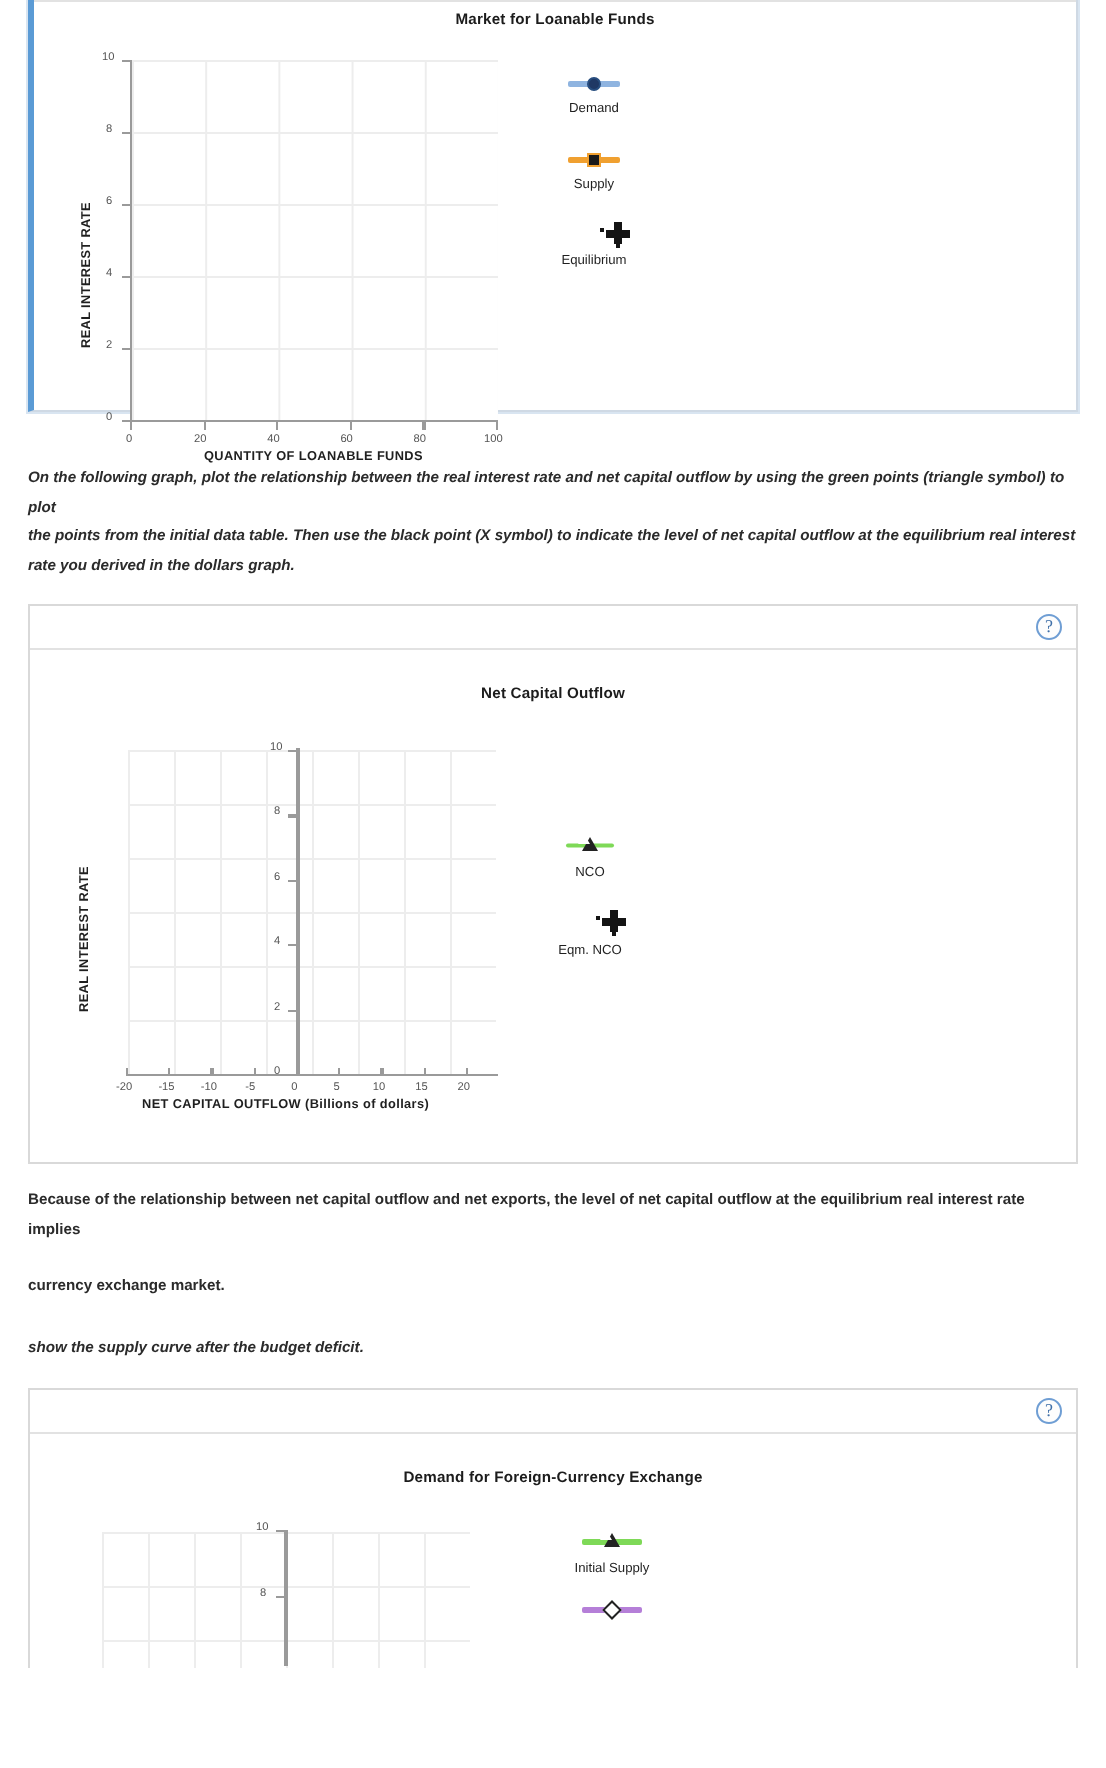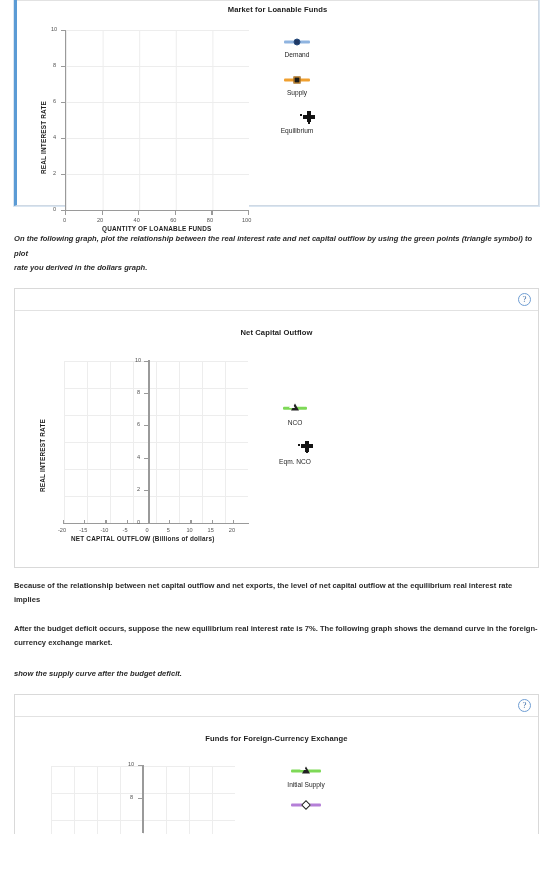--- a/index.html
+++ b/index.html
@@ -245,20 +245,21 @@
             </div>
             <div class="legend-label" style="margin-top:4px;">Equilibrium</div>
           </div>
         </div>
       </div>
     </div>
   </div>
 
   <div class="prose italic blk" style="margin-top:26px;">
     <span class="ln">On the following graph, plot the relationship between the real interest rate and net capital outflow by using the green points (triangle symbol) to plot</span>
+    <span class="ln">the points from the initial data table. Then use the black point (X symbol) to indicate the level of net capital outflow at the equilibrium real interest</span>
     <span class="ln">rate you derived in the dollars graph.</span>
   </div>
 
   <div class="graph-card" style="margin-top:12px; height:280px;">
     <div class="card-header">
       <div class="help-icon">?</div>
     </div>
     <div class="graph-body" style="height:257px;">
 
       <div class="graph-title" style="padding-top:17px;">Net Capital Outflow</div>
@@ -327,35 +328,34 @@
       </div>
     </div>
   </div>
 
   <div class="prose blk" style="margin-top:11px;">
     <span class="ln">Because of the relationship between net capital outflow and net exports, the level of net capital outflow at the equilibrium real interest rate implies</span>
   </div>
 
 
   <div class="prose blk" style="margin-top:14px;">
-    <span class="ln">After the budget deficit occurs, suppose the new equilibrium real interest rate is 7%. The following graph shows the demand curve in the foreign-</span>
     <span class="ln">currency exchange market.</span>
   </div>
 
   <div class="prose italic blk" style="margin-top:16px;">
     <span class="ln">show the supply curve after the budget deficit.</span>
   </div>
 
   <div class="graph-card" style="margin-top:13px; height:140px; border-bottom:none;">
     <div class="card-header">
       <div class="help-icon">?</div>
     </div>
     <div class="graph-body" style="height:118px; overflow:hidden;">
 
-      <div class="graph-title" style="padding-top:17px;">Funds for Foreign-Currency Exchange</div>
+      <div class="graph-title" style="padding-top:17px;">Demand for Foreign-Currency Exchange</div>
 
       <div class="plot-wrap" style="height:90px;">
         <div class="plot" style="left:36px; top:23px; width:184px; height:90px;
                     background-size:23px 27px;"></div>
 
         <div class="axis-line" style="left:127px; top:22px; width:1.6px; height:68px;"></div>
 
         <div class="tick" style="left:123px; top:22px; width:4px; height:1.2px;"></div>
         <div class="tlabel" style="left:113px; top:18px;">10</div>
         <div class="tick" style="left:123px; top:54.5px; width:4px; height:1.2px;"></div>

